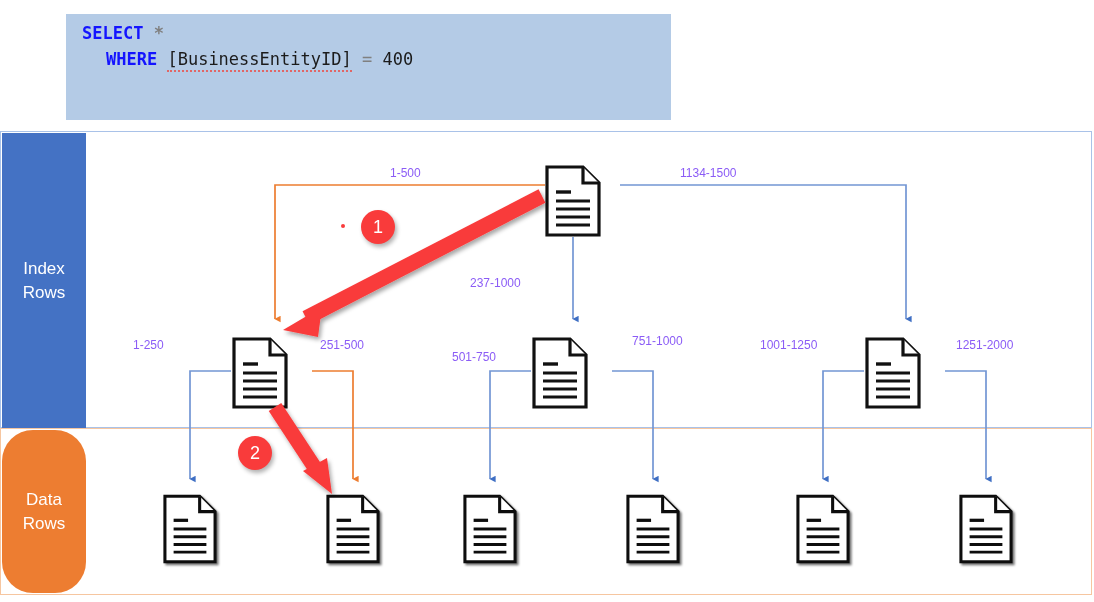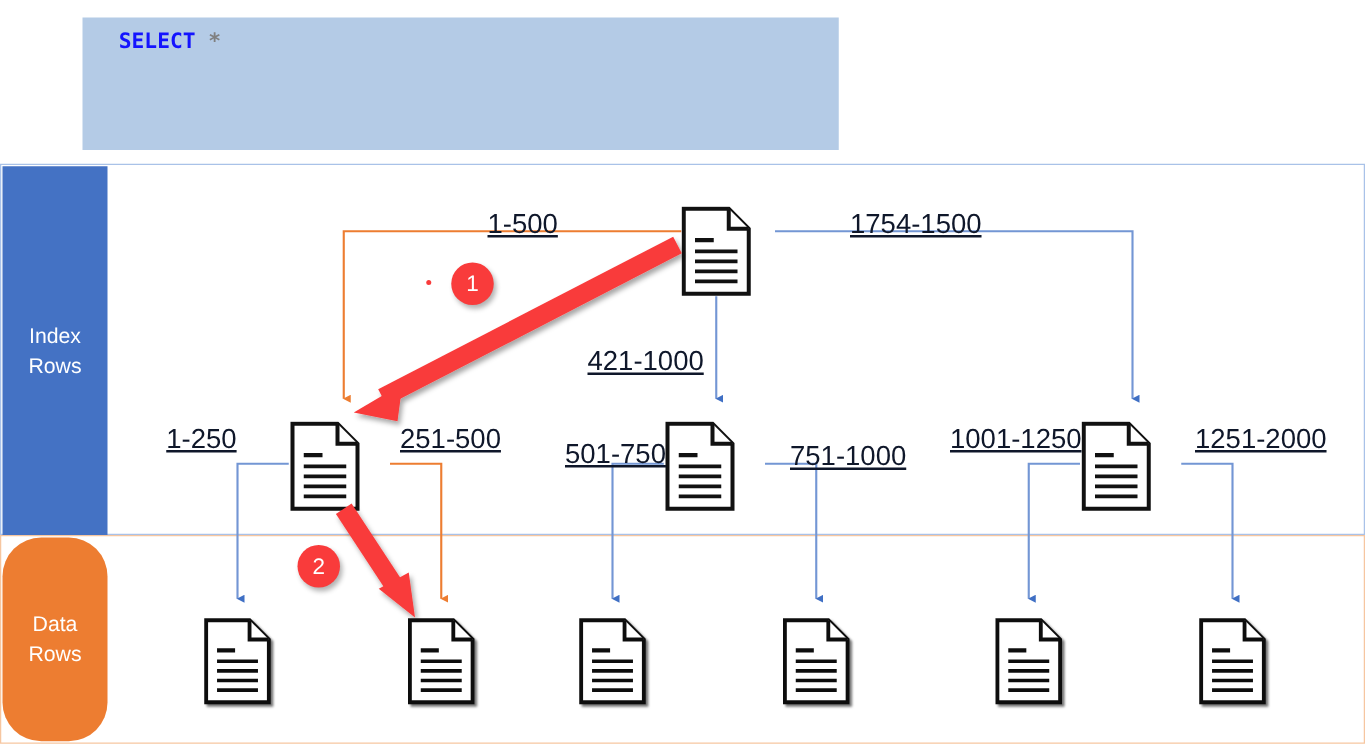--- a/index.html
+++ b/index.html
@@ -17,21 +17,21 @@
 
   
   #sql-box {
     position: absolute;
     left: 66px;
     top: 14px;
     width: 605px;
     height: 106px;
     background: #b4cbe6;
     box-sizing: border-box;
-    padding: 6px 0 0 29px;
+    padding: 6px 0 0 16px;
   }
   #sql-box .code-line {
     font-family: "DejaVu Sans Mono", monospace;
     font-size: 17px;
     line-height: 26px;
     white-space: pre;
     color: #2d2d2d;
   }
   .kw      { color: #1414ff; font-weight: 700; }
   .star    { color: #808080; font-weight: 700; }
@@ -103,25 +103,24 @@
   #wires {
     position: absolute;
     left: 0; top: 0;
     width: 1094px; height: 465px;
     pointer-events: none;
   }
 
   
   .range-label {
     position: absolute;
-    font-size: 22px;
-    color: #0f172a;
+    font-size: 12px;
+    color: #8b5cf6;
     white-space: nowrap;
     font-family: "Liberation Sans", sans-serif;
-    text-decoration: underline;
   }
 
   
   .badge {
     position: absolute;
     width: 34px;
     height: 34px;
     border-radius: 50%;
     background: #f93b3b;
     color: #ffffff;
@@ -138,20 +137,21 @@
     border-radius: 50%;
     background: #f93b3b;
     z-index: 20;
   }
 </style>
 </head>
 <body>
 
 <div id="sql-box">
   <div class="code-line"><span class="kw">SELECT</span> <span class="star">*</span></div>
+  <div class="code-line"><span class="indent1"></span><span class="kw">WHERE</span> <span class="ident squiggle">[BusinessEntityID]</span> <span class="op">=</span> <span class="num">400</span></div>
 </div>
 
 <div id="diagram">
 
   <div id="index-panel"></div>
   <div id="data-panel"></div>
 
   <div id="index-label">
     <span>Index</span>
     <span>Rows</span>
@@ -236,27 +236,27 @@
       <path d="M283,199 L322,176 L318,206 Z" fill="#f93b3b"></path>
     </g>
 
     <g filter="url(#softshadow)">
       <path d="M275,276 L317,340" stroke="#f93b3b" stroke-width="15" stroke-linecap="butt" fill="none"></path>
       <path d="M332,363 L303,340 L327,327 Z" fill="#f93b3b"></path>
     </g>
   </svg>
 
   <div class="range-label" style="left:390px; top:35px;">1-500</div>
-  <div class="range-label" style="left:470px; top:145px;">421-1000</div>
-  <div class="range-label" style="left:680px; top:35px;">1754-1500</div>
+  <div class="range-label" style="left:470px; top:145px;">237-1000</div>
+  <div class="range-label" style="left:680px; top:35px;">1134-1500</div>
 
   <div class="range-label" style="left:133px; top:207px;">1-250</div>
   <div class="range-label" style="left:320px; top:207px;">251-500</div>
   <div class="range-label" style="left:452px; top:207px;margin-top:12px;">501-750</div>
-  <div class="range-label" style="left:632px; top:221px;">751-1000</div>
+  <div class="range-label" style="left:632px; top:203px;">751-1000</div>
   <div class="range-label" style="left:760px; top:207px;">1001-1250</div>
   <div class="range-label" style="left:956px; top:207px;">1251-2000</div>
 
   <span class="reddot" style="left:341px; top:93px;"></span>
   <div class="badge" style="left:361px; top:79px;">1</div>
   <div class="badge" style="left:238px; top:305px;">2</div>
 
 </div>
 
 </body></html>

